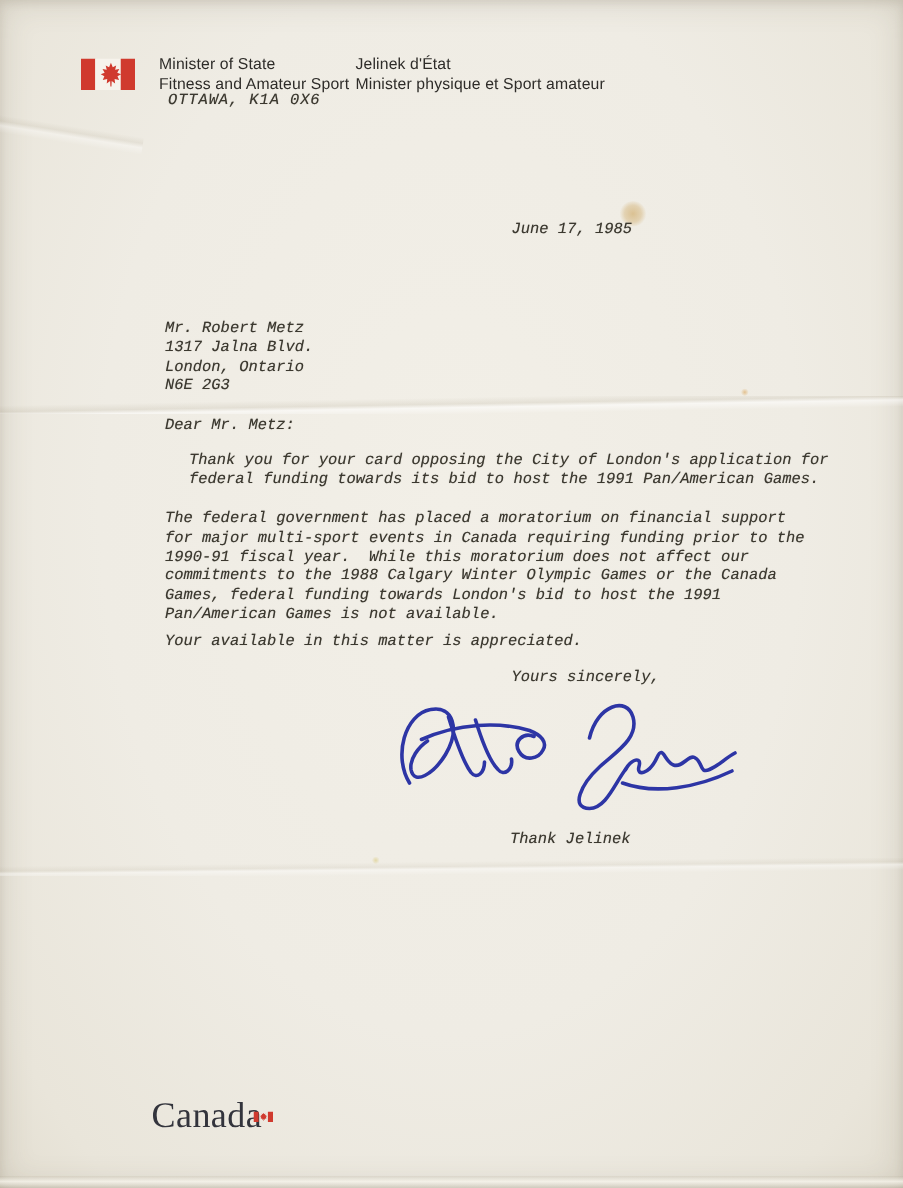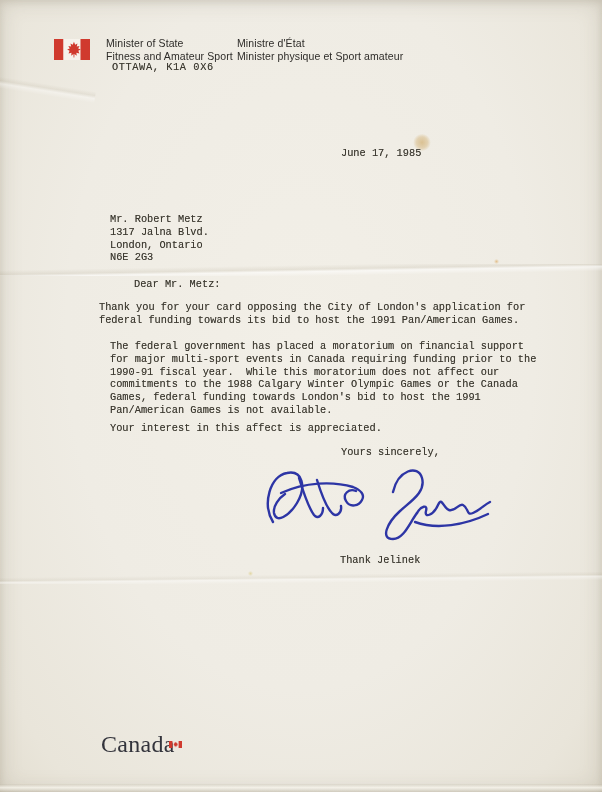--- a/index.html
+++ b/index.html
@@ -11,25 +11,25 @@
     color:#3a372f;
   }
   .abs{position:absolute;}
   
   .lh-sans{font-family:"Liberation Sans","DejaVu Sans",sans-serif;font-size:10.5px;line-height:12.5px;color:#2e2c29;letter-spacing:0.1px;}
   .flag-top{left:54px;top:39px;}
   .en-block{left:106px;top:37px;}
   .fr-block{left:237px;top:37px;}
   .ottawa{left:112px;top:61px;font-size:10.8px;letter-spacing:0.6px;color:#35322b;}
   
-  .typed{font-size:10.3px;line-height:12.8px;white-space:pre-wrap;color:#3b382f;text-shadow:0 0 0.5px rgba(59,56,47,0.55);}
+  .typed{font-size:10.3px;line-height:12.8px;white-space:pre-wrap;color:#3b382f;text-shadow:0 0 0.5px rgba(59,56,47,0.55);font-style:italic;}
   .date{left:341px;top:147px;}
   .recipient{left:110px;top:213px;}
-  .salutation{left:110px;top:278px;margin-left:24px;}
-  .p1{left:99px;top:301px;}
+  .salutation{left:110px;top:278px;}
+  .p1{left:126px;top:301px;}
   .p2{left:110px;top:340px;}
   .p3{left:110px;top:422px;}
   .closing{left:341px;top:446px;}
   .typed-name{left:340px;top:554px;}
   
   .signature{left:263px;top:456px;}
   
   .wordmark{left:101px;top:731px;font-family:"Liberation Serif","DejaVu Serif",serif;font-size:24px;color:#33343c;letter-spacing:0.3px;}
   .mini-flag{left:169px;top:735px;}
   
@@ -63,40 +63,40 @@
       <rect x="9.5" y="0" width="17" height="21" fill="#f6f3ec"></rect>
       <rect x="26.5" y="0" width="9.5" height="21" fill="#d03a2e"></rect>
       <path fill="#d03a2e" transform="translate(11.2,1.8) scale(0.175)" d="M50 6 L57 23 L70 16 L66 33 L82 30 L74 44 L89 50 L75 57 L81 72 L64 68 L66 85 L53 75 L52 96 L48 96 L47 75 L34 85 L36 68 L19 72 L25 57 L11 50 L26 44 L18 30 L34 33 L30 16 L43 23 Z"></path>
     </svg>
   </div>
   <div class="abs en-block lh-sans">
     <div>Minister of State</div>
     <div>Fitness and Amateur Sport</div>
   </div>
   <div class="abs fr-block lh-sans">
-    <div>Ministre d'État</div>
+    <div>Jelinek d'État</div>
     <div>Minister physique et Sport amateur</div>
   </div>
   <div class="abs ottawa typed">OTTAWA, K1A 0X6</div>
 
   <div class="abs date typed">June 17, 1985</div>
   <div class="abs recipient typed">Mr. Robert Metz
 1317 Jalna Blvd.
 London, Ontario
 N6E 2G3</div>
   <div class="abs salutation typed">Dear Mr. Metz:</div>
   <div class="abs p1 typed">Thank you for your card opposing the City of London's application for
 federal funding towards its bid to host the 1991 Pan/American Games.</div>
   <div class="abs p2 typed">The federal government has placed a moratorium on financial support
 for major multi-sport events in Canada requiring funding prior to the
 1990-91 fiscal year.  While this moratorium does not affect our
 commitments to the 1988 Calgary Winter Olympic Games or the Canada
 Games, federal funding towards London's bid to host the 1991
 Pan/American Games is not available.</div>
-  <div class="abs p3 typed">Your interest in this affect is appreciated.</div>
+  <div class="abs p3 typed">Your available in this matter is appreciated.</div>
   <div class="abs closing typed">Yours sincerely,</div>
 
   <div class="abs signature">
     <svg width="232" height="96" viewBox="0 0 232 96" fill="none" stroke="#2d35a5" stroke-width="2.4" stroke-linecap="round" stroke-linejoin="round">
       <path d="M10,66 C-1,48 7,20 24,17 C39,14 44,30 34,47 C26,60 13,68 11,57 C10,50 16,42 22,38"></path>
       <path d="M36,22 C40,35 45,51 51,59 C55,64 60,59 60,52"></path>
       <path d="M54,24 C58,37 63,51 69,57 C73,62 79,57 78,50"></path>
       <path d="M18,37 C42,26 70,25 90,31 C98,34 102,39 99,44 C96,50 87,52 83,45 C79,38 86,32 93,35"></path>
       <path d="M130,36 C135,14 155,8 159,22 C163,36 148,45 137,55 C124,67 117,83 130,83 C141,83 147,66 154,57"></path>
       <path d="M154,57 C158,50 165,48 163,55 C161,62 170,60 175,49 C179,40 180,52 186,54 C192,56 196,47 200,49 C206,52 203,60 210,57 C217,54 221,49 227,46"></path>

